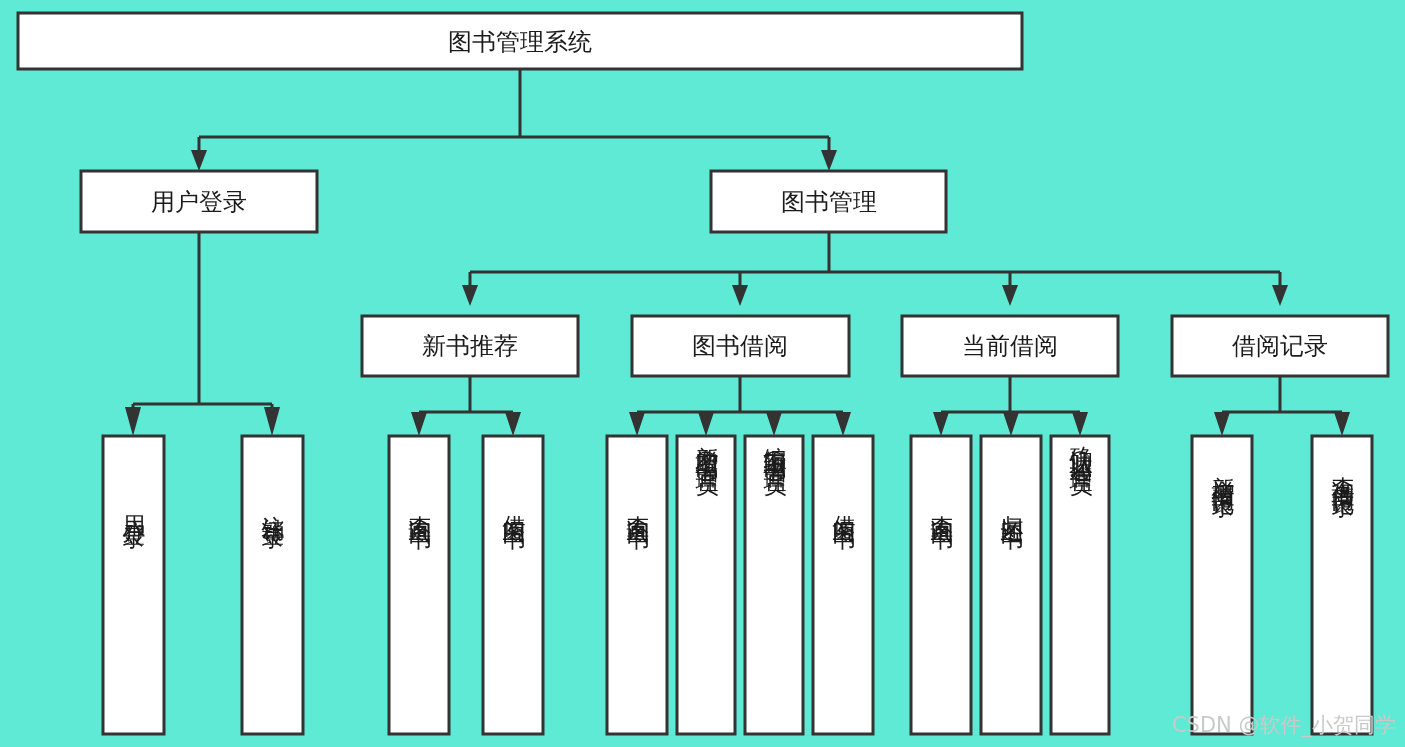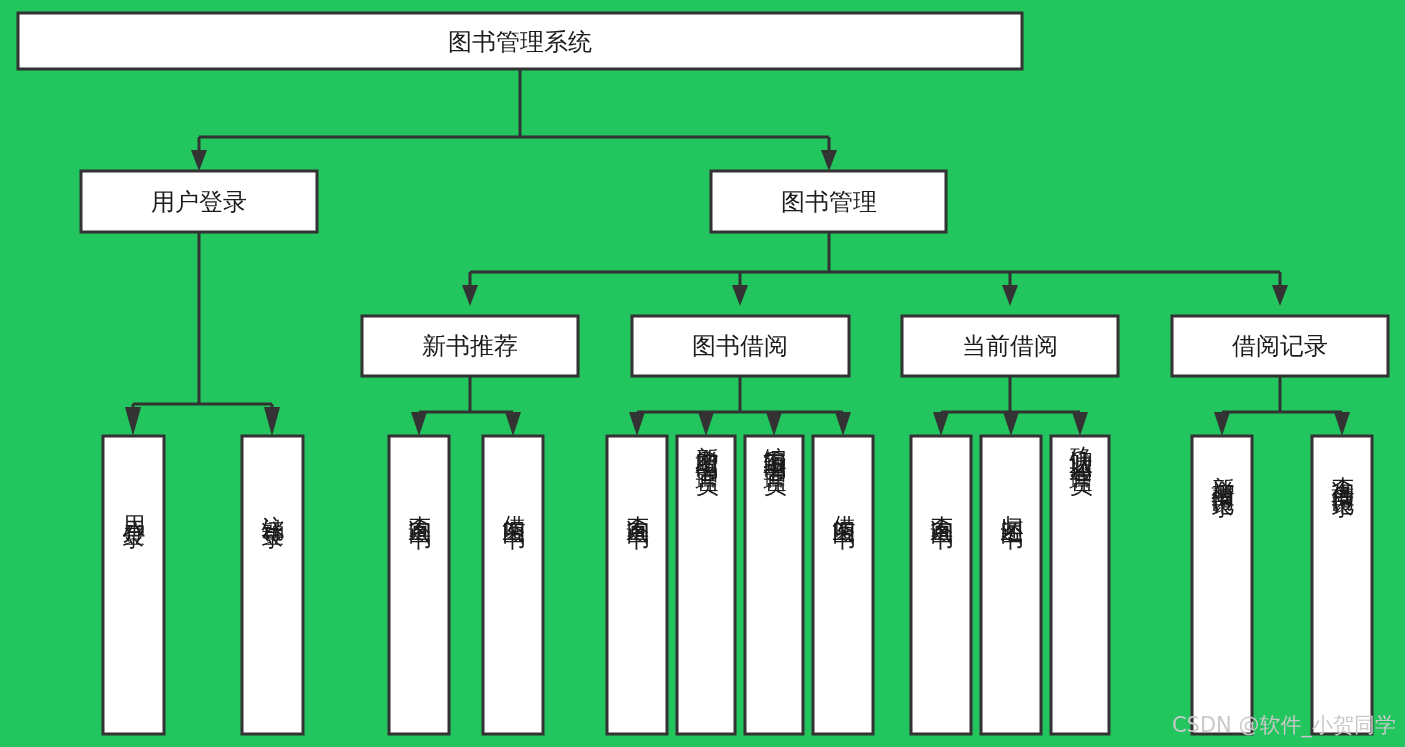--- a/index.html
+++ b/index.html
@@ -7,21 +7,21 @@
     padding: 0;
     background: #ffffff;
   }
   body {
     font-family: "DejaVu Sans", "Liberation Sans", sans-serif;
   }
   #diagram-root {
     position: relative;
     width: 1405px;
     height: 747px;
-    background: #22c55e;
+    background: #5eead4;
     overflow: hidden;
   }
   svg.diagram-canvas {
     position: absolute;
     left: 0;
     top: 0;
     width: 1405px;
     height: 747px;
   }
   .node-box {

